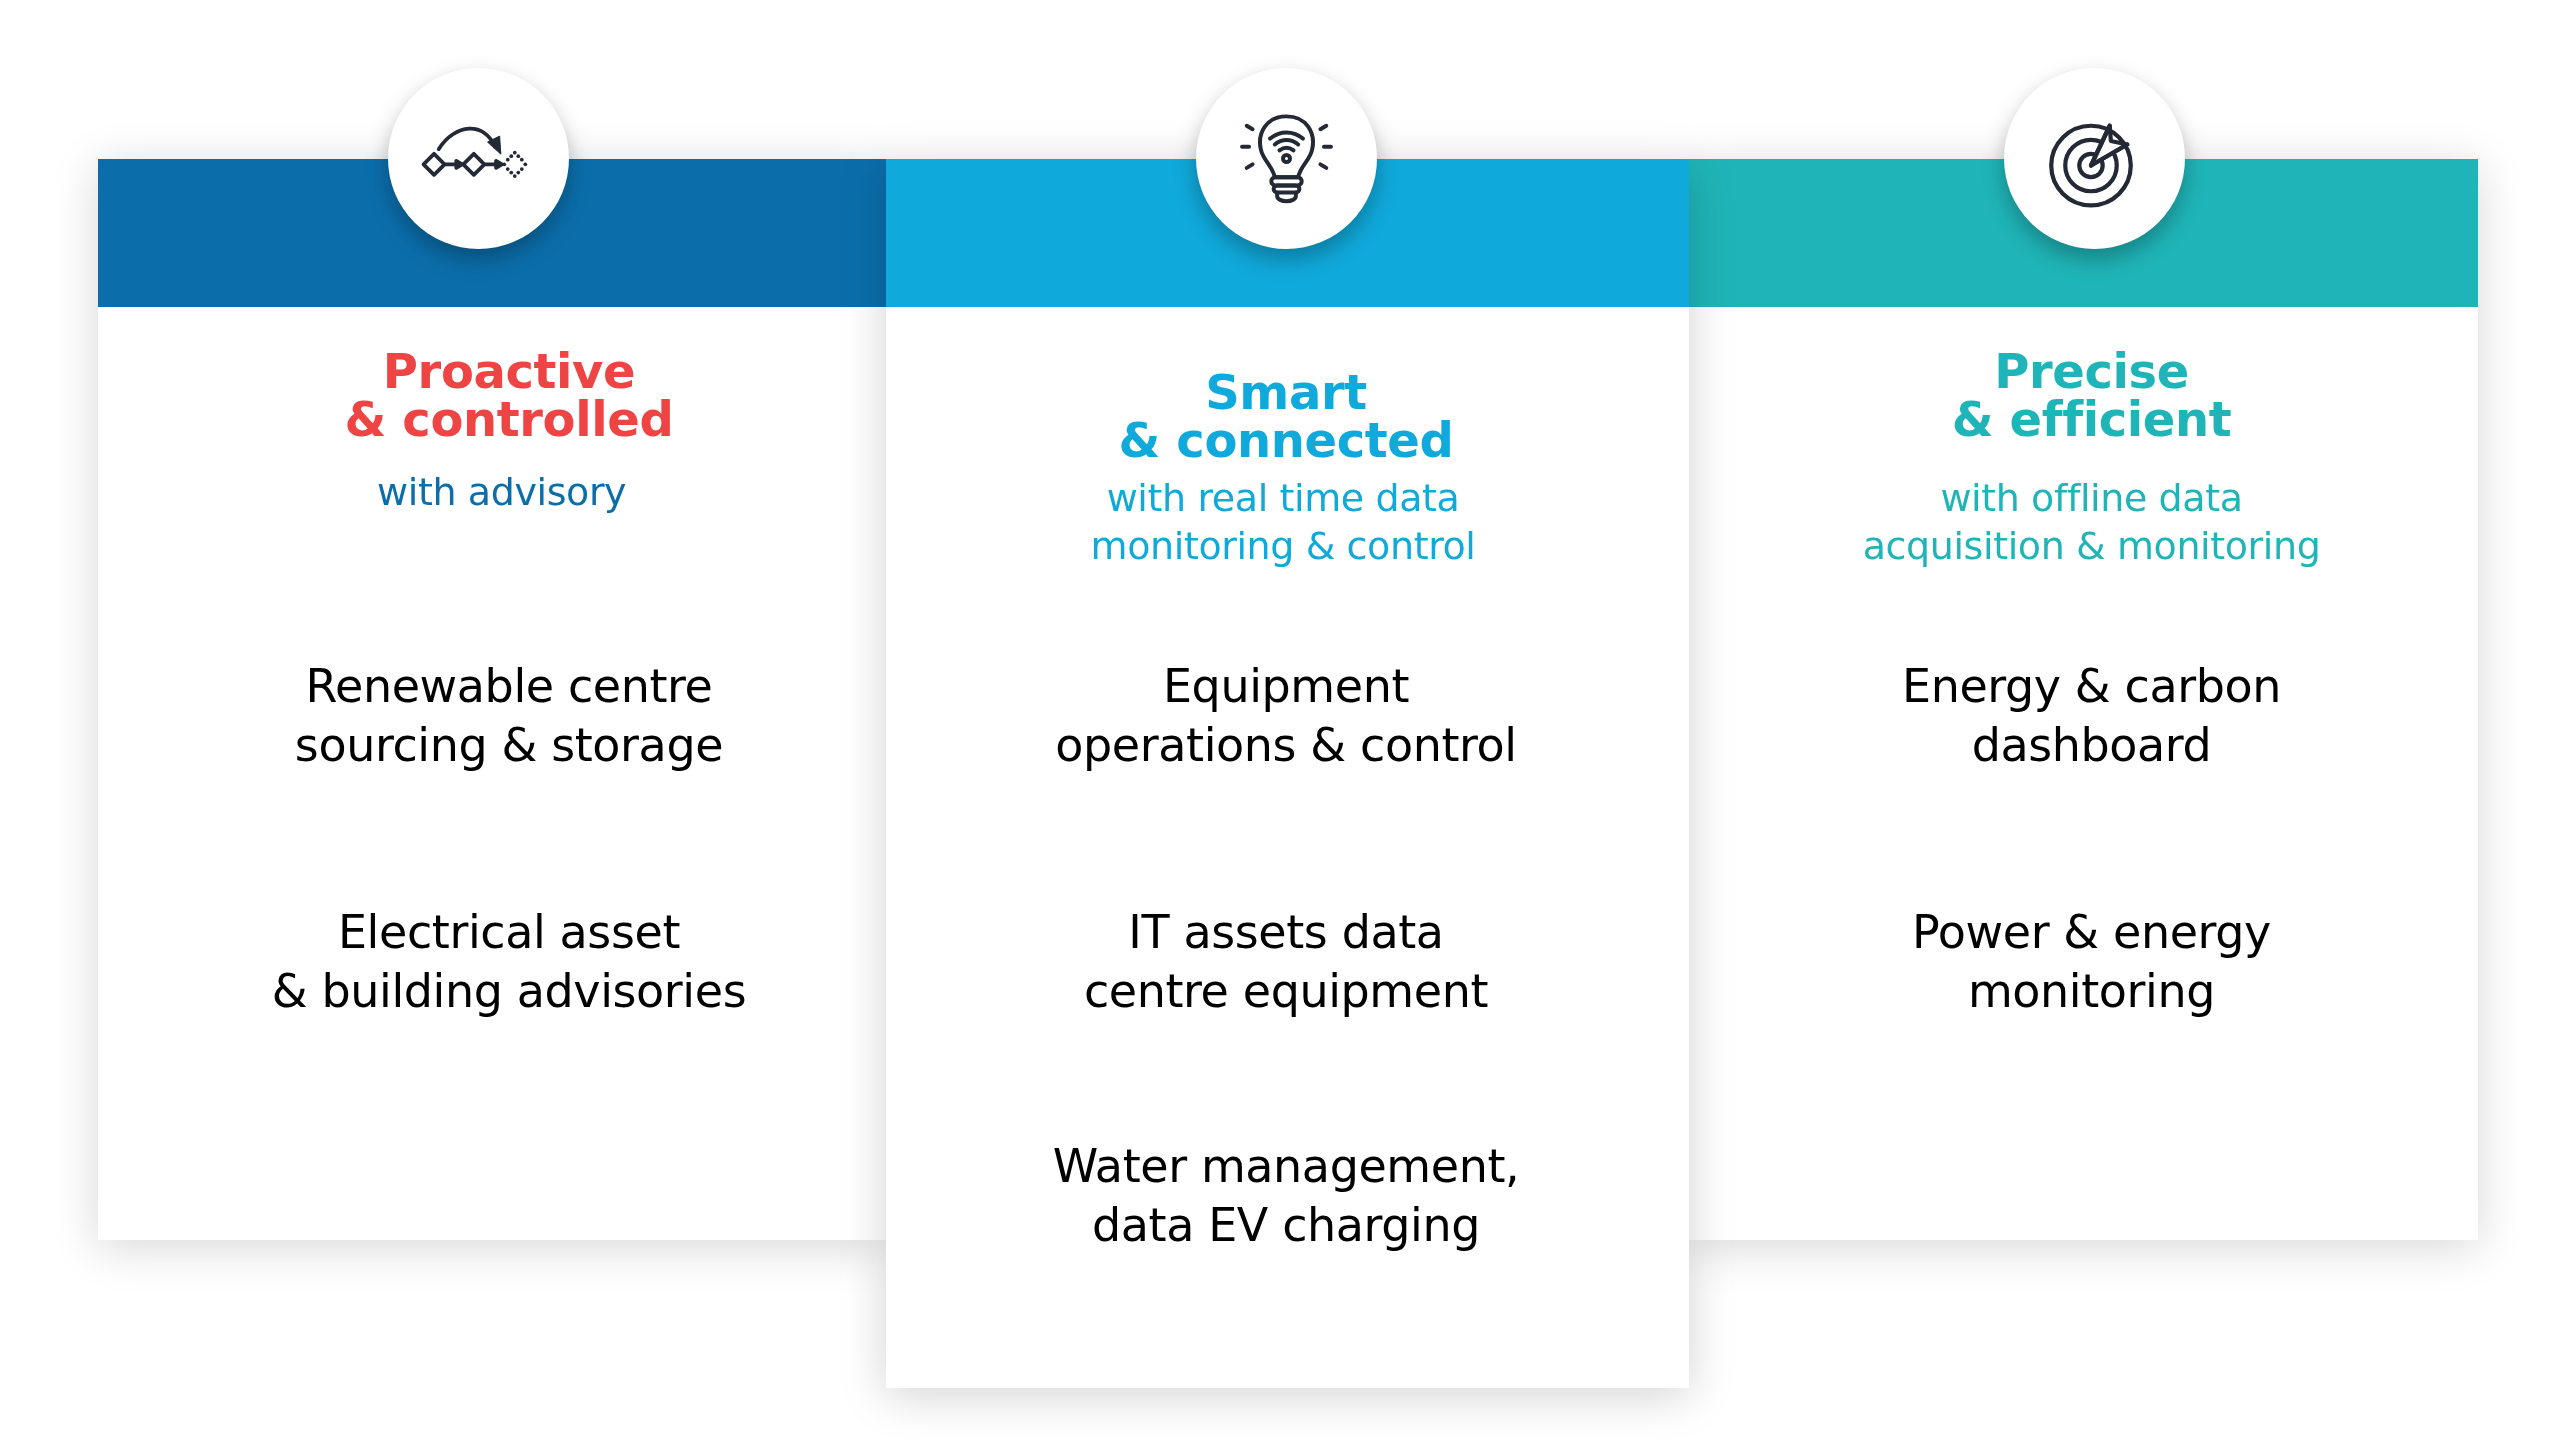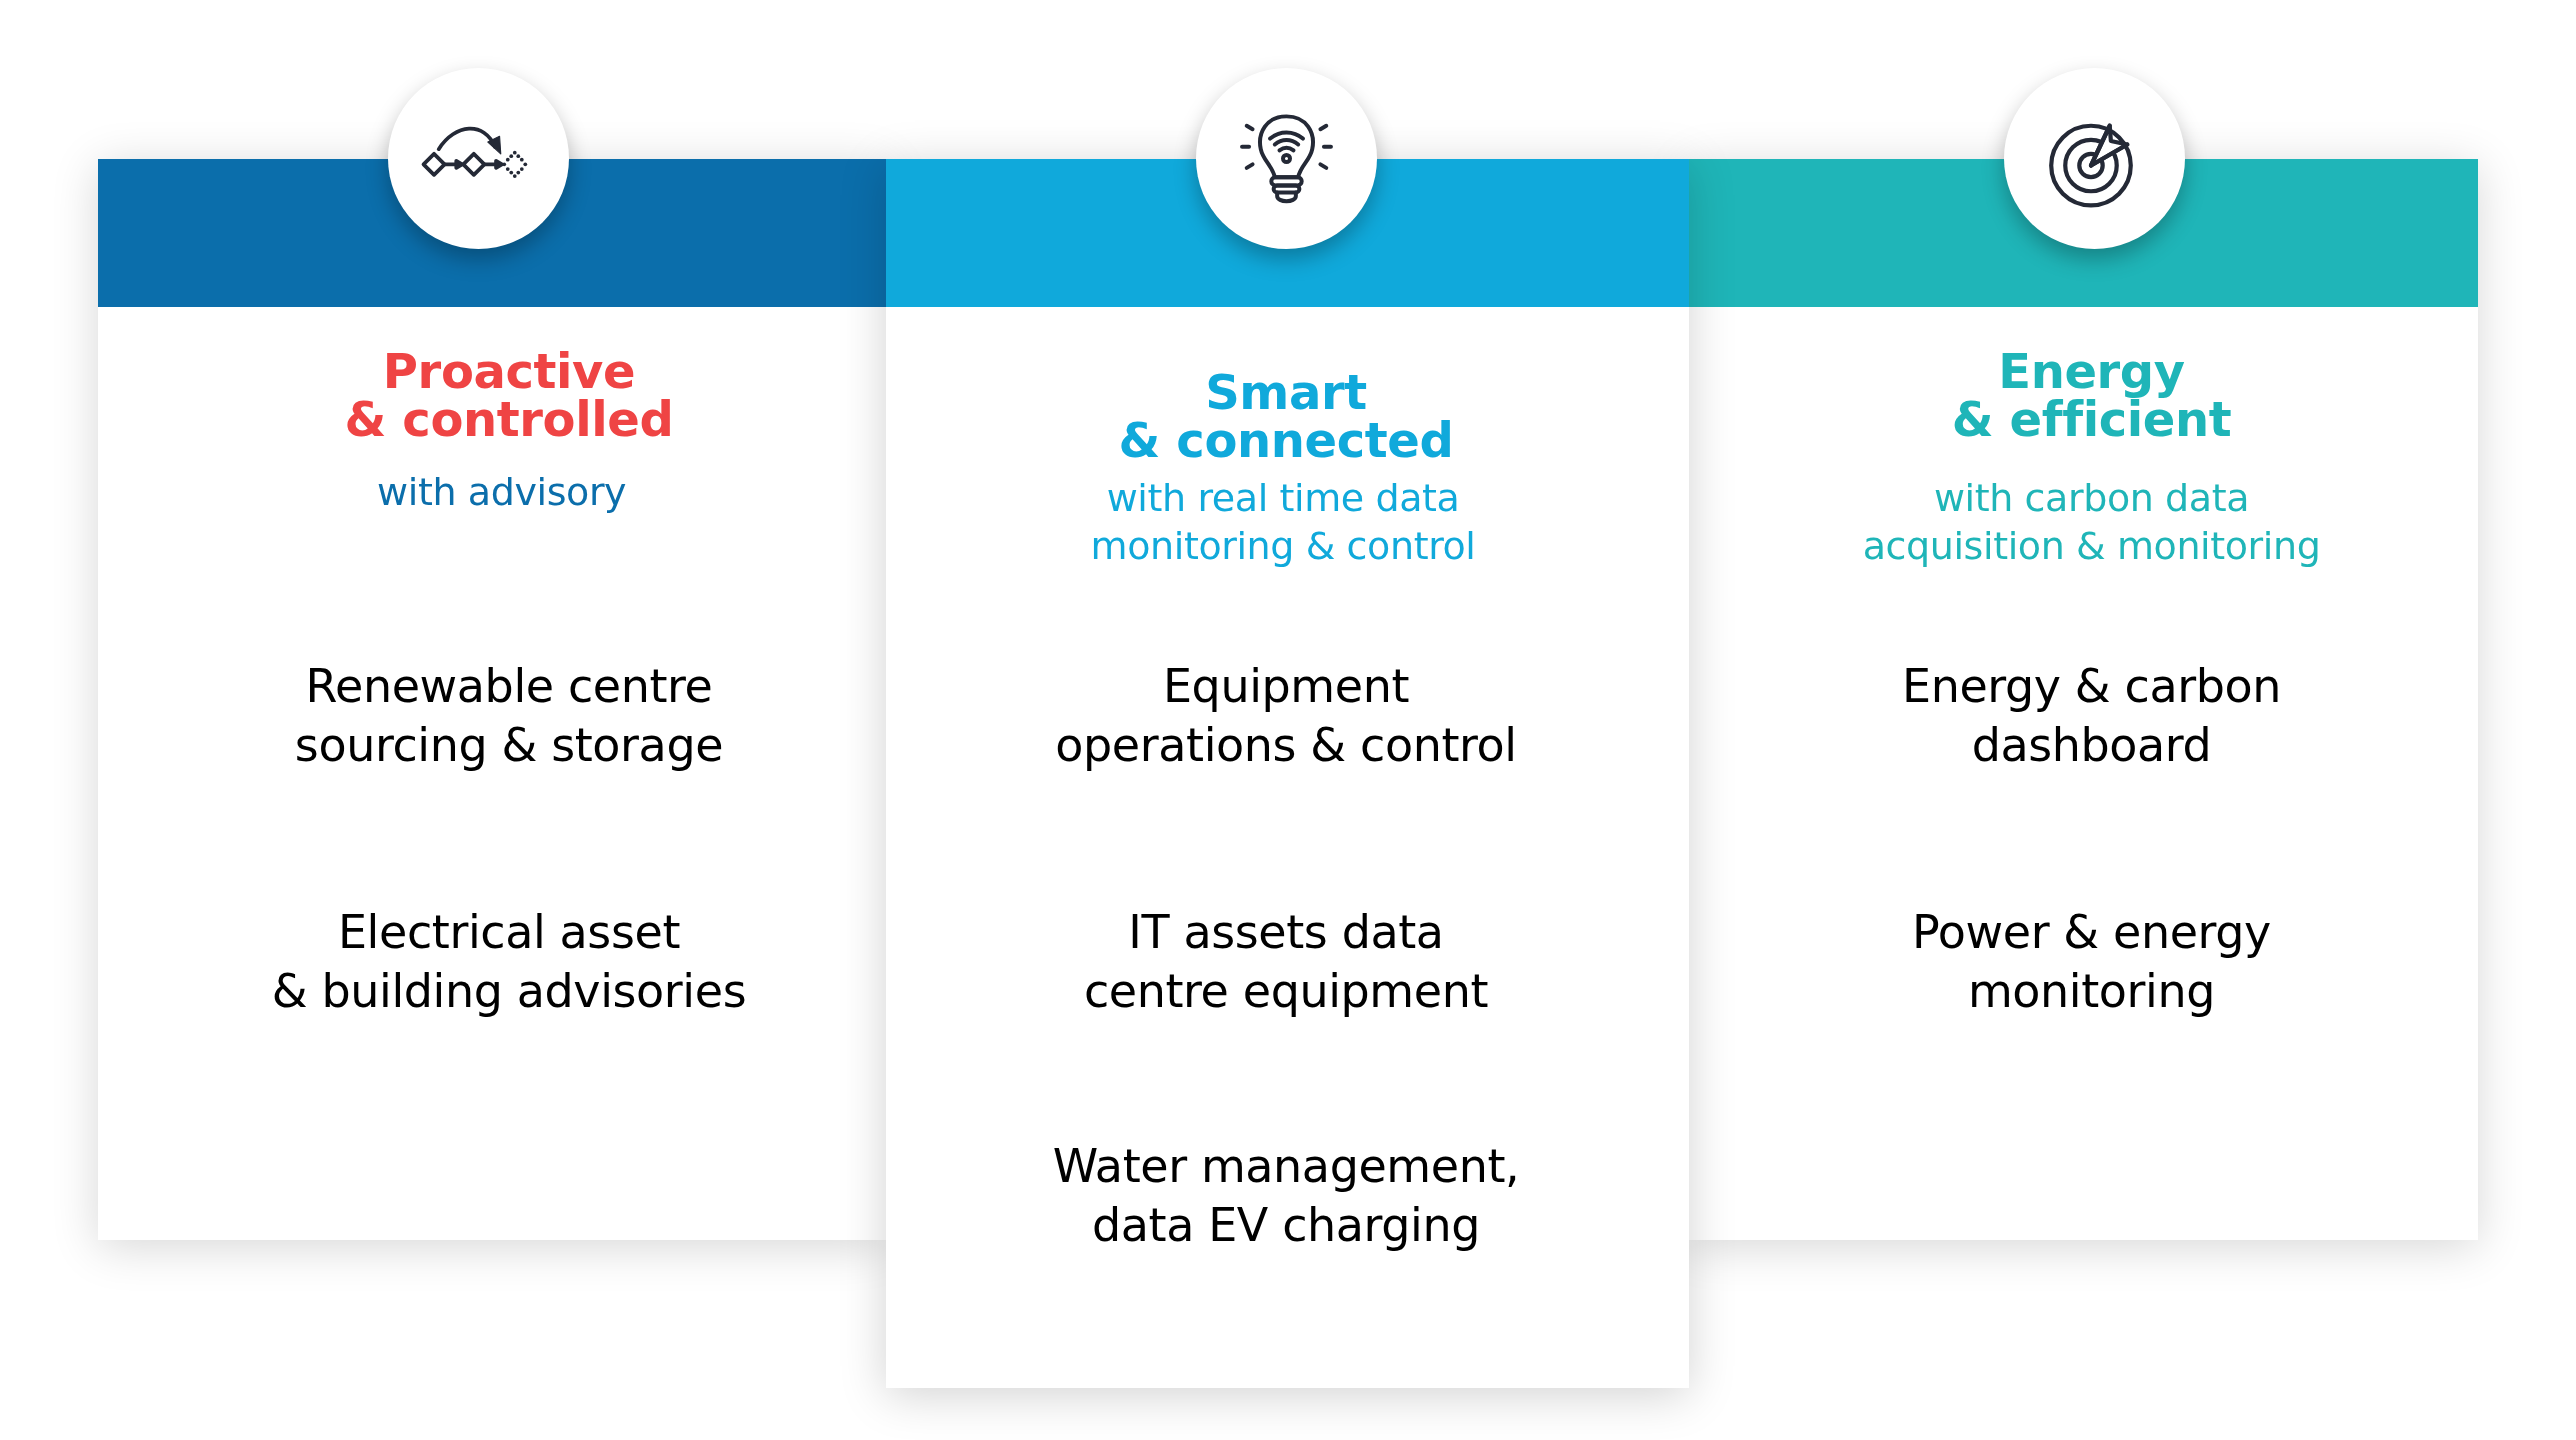--- a/index.html
+++ b/index.html
@@ -129,25 +129,25 @@
     <span class="line">centre equipment</span>
   </div>
   <div class="item" style="top:1137px;">
     <span class="line">Water management,</span>
     <span class="line">data EV charging</span>
   </div>
 </div>
 
 <div class="content" style="left:1689px; top:0; width:805px; height:1240px;">
   <div class="title" style="top:347px; color:#1fb5b8;">
-    <span class="line">Energy</span>
+    <span class="line">Precise</span>
     <span class="line">&amp; efficient</span>
   </div>
   <div class="subtitle" style="top:474px; color:#1fb5b8;">
-    <span class="line">with carbon data</span>
+    <span class="line">with offline data</span>
     <span class="line">acquisition &amp; monitoring</span>
   </div>
   <div class="item" style="top:657px;">
     <span class="line">Energy &amp; carbon</span>
     <span class="line">dashboard</span>
   </div>
   <div class="item" style="top:903px;">
     <span class="line">Power &amp; energy</span>
     <span class="line">monitoring</span>
   </div>

